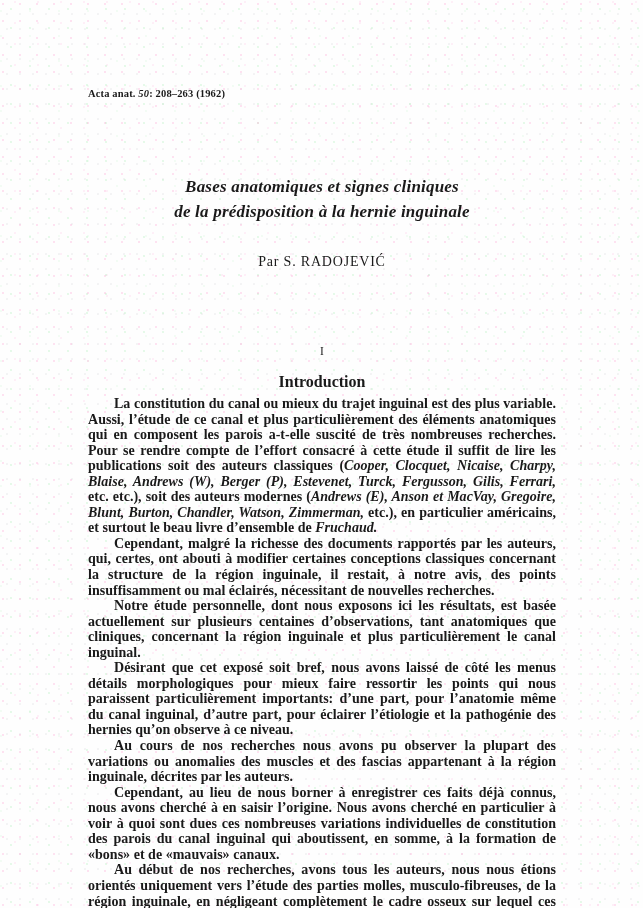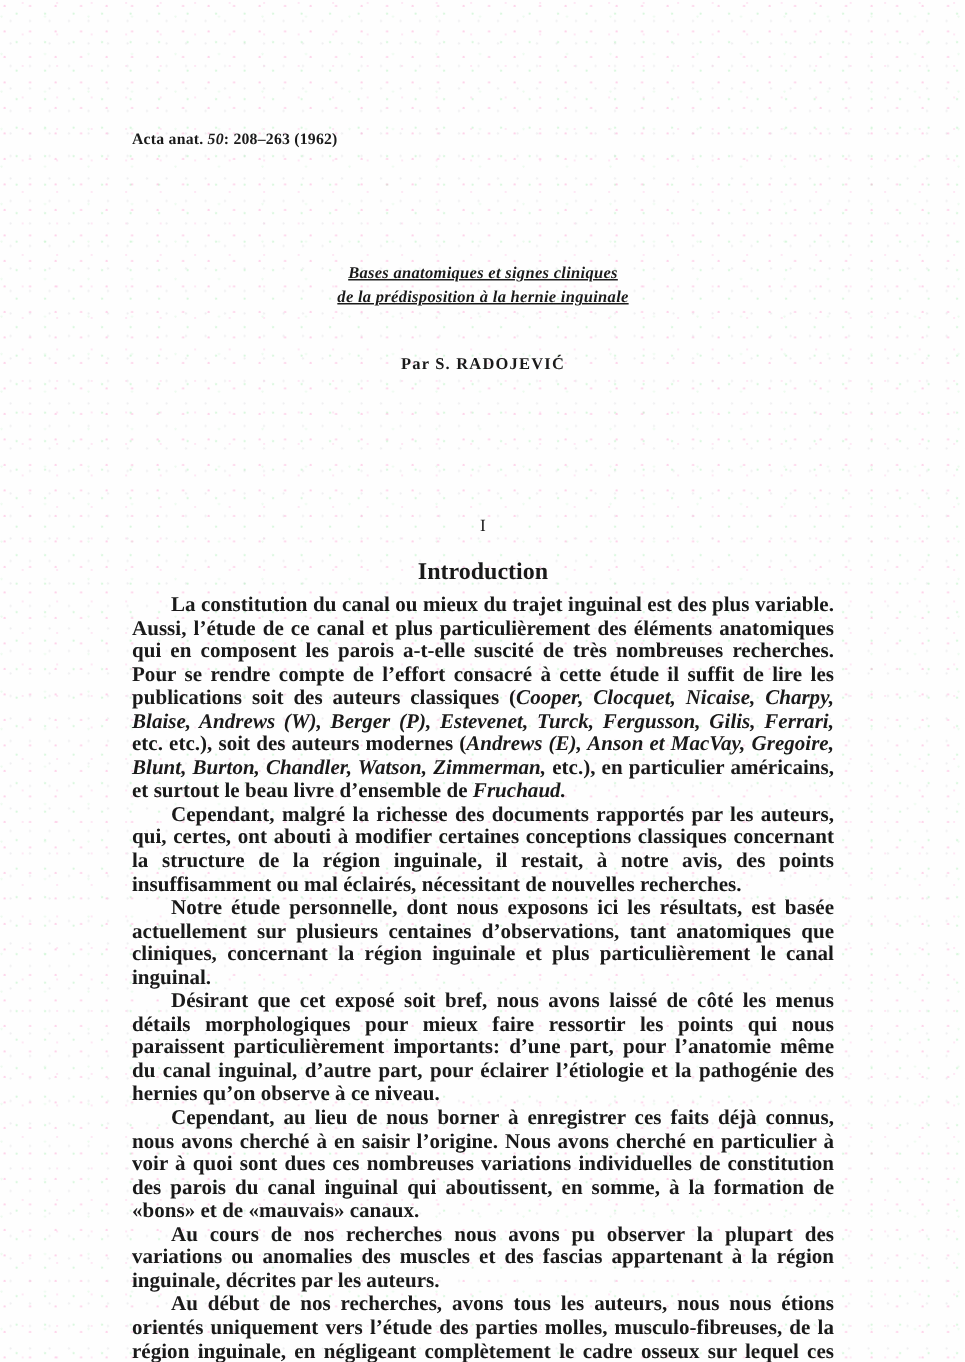--- a/index.html
+++ b/index.html
@@ -66,32 +66,31 @@
   }
   .main-title {
     font-size: 18.5px;
     font-weight: normal;
     letter-spacing: 2.1px;
     line-height: 1.33;
     margin: 0 0 18px 0;
     white-space: pre-line;
   }
   .subtitle {
-    font-size: 11px;
+    font-size: 17px;
     font-style: italic;
     font-weight: bold;
     line-height: 1.48;
     letter-spacing: 0.2px;
     margin: 0 0 30px 0;
     white-space: pre-line;
-    text-decoration: underline;
   }
   .byline {
-    font-size: 11px;
-    font-weight: bold;
+    font-size: 14px;
+    font-weight: normal;
     letter-spacing: 0.8px;
     margin: 0;
   }
 
   
   .section-block {
     position: absolute;
     left: 88px;
     top: 345px;
     width: 468px;
@@ -150,19 +149,19 @@
     <div class="section-block">
       <p class="section-number">I</p>
       <h2 class="section-title">Introduction</h2>
     </div>
 
     <div class="body-text">
         <p>La constitution du canal ou mieux du trajet inguinal est des plus variable. Aussi, l’étude de ce canal et plus particulièrement des éléments anatomiques qui en composent les parois a-t-elle suscité de très nombreuses recherches. Pour se rendre compte de l’effort consacré à cette étude il suffit de lire les publications soit des auteurs classiques (<i>Cooper, Clocquet, Nicaise, Charpy, Blaise, Andrews (W), Berger (P), Estevenet, Turck, Fergusson, Gilis, Ferrari,</i> etc. etc.), soit des auteurs modernes (<i>Andrews (E), Anson et MacVay, Gregoire, Blunt, Burton, Chandler, Watson, Zimmerman,</i> etc.), en particulier américains, et surtout le beau livre d’ensemble de <i>Fruchaud.</i></p>
         <p>Cependant, malgré la richesse des documents rapportés par les auteurs, qui, certes, ont abouti à modifier certaines conceptions classiques concernant la structure de la région inguinale, il restait, à notre avis, des points insuffisamment ou mal éclairés, nécessitant de nouvelles recherches.</p>
         <p>Notre étude personnelle, dont nous exposons ici les résultats, est basée actuellement sur plusieurs centaines d’observations, tant anatomiques que cliniques, concernant la région inguinale et plus particulièrement le canal inguinal.</p>
         <p>Désirant que cet exposé soit bref, nous avons laissé de côté les menus détails morphologiques pour mieux faire ressortir les points qui nous paraissent particulièrement importants: d’une part, pour l’anatomie même du canal inguinal, d’autre part, pour éclairer l’étiologie et la pathogénie des hernies qu’on observe à ce niveau.</p>
+        <p>Au cours de nos recherches nous avons pu observer la plupart des variations ou anomalies des muscles et des fascias appartenant à la région inguinale, décrites par les auteurs.</p>
         <p>Cependant, au lieu de nous borner à enregistrer ces faits déjà connus, nous avons cherché à en saisir l’origine. Nous avons cherché en particulier à voir à quoi sont dues ces nombreuses variations individuelles de constitution des parois du canal inguinal qui aboutissent, en somme, à la formation de «bons» et de «mauvais» canaux.</p>
-        <p>Au cours de nos recherches nous avons pu observer la plupart des variations ou anomalies des muscles et des fascias appartenant à la région inguinale, décrites par les auteurs.</p>
         <p>Au début de nos recherches, avons tous les auteurs, nous nous étions orientés uniquement vers l’étude des parties molles, musculo-fibreuses, de la région inguinale, en négligeant complètement le cadre osseux sur lequel ces muscles et éléments fibreux</p>
       </div>
 
   </div>
 </div>
 
 </body></html>

